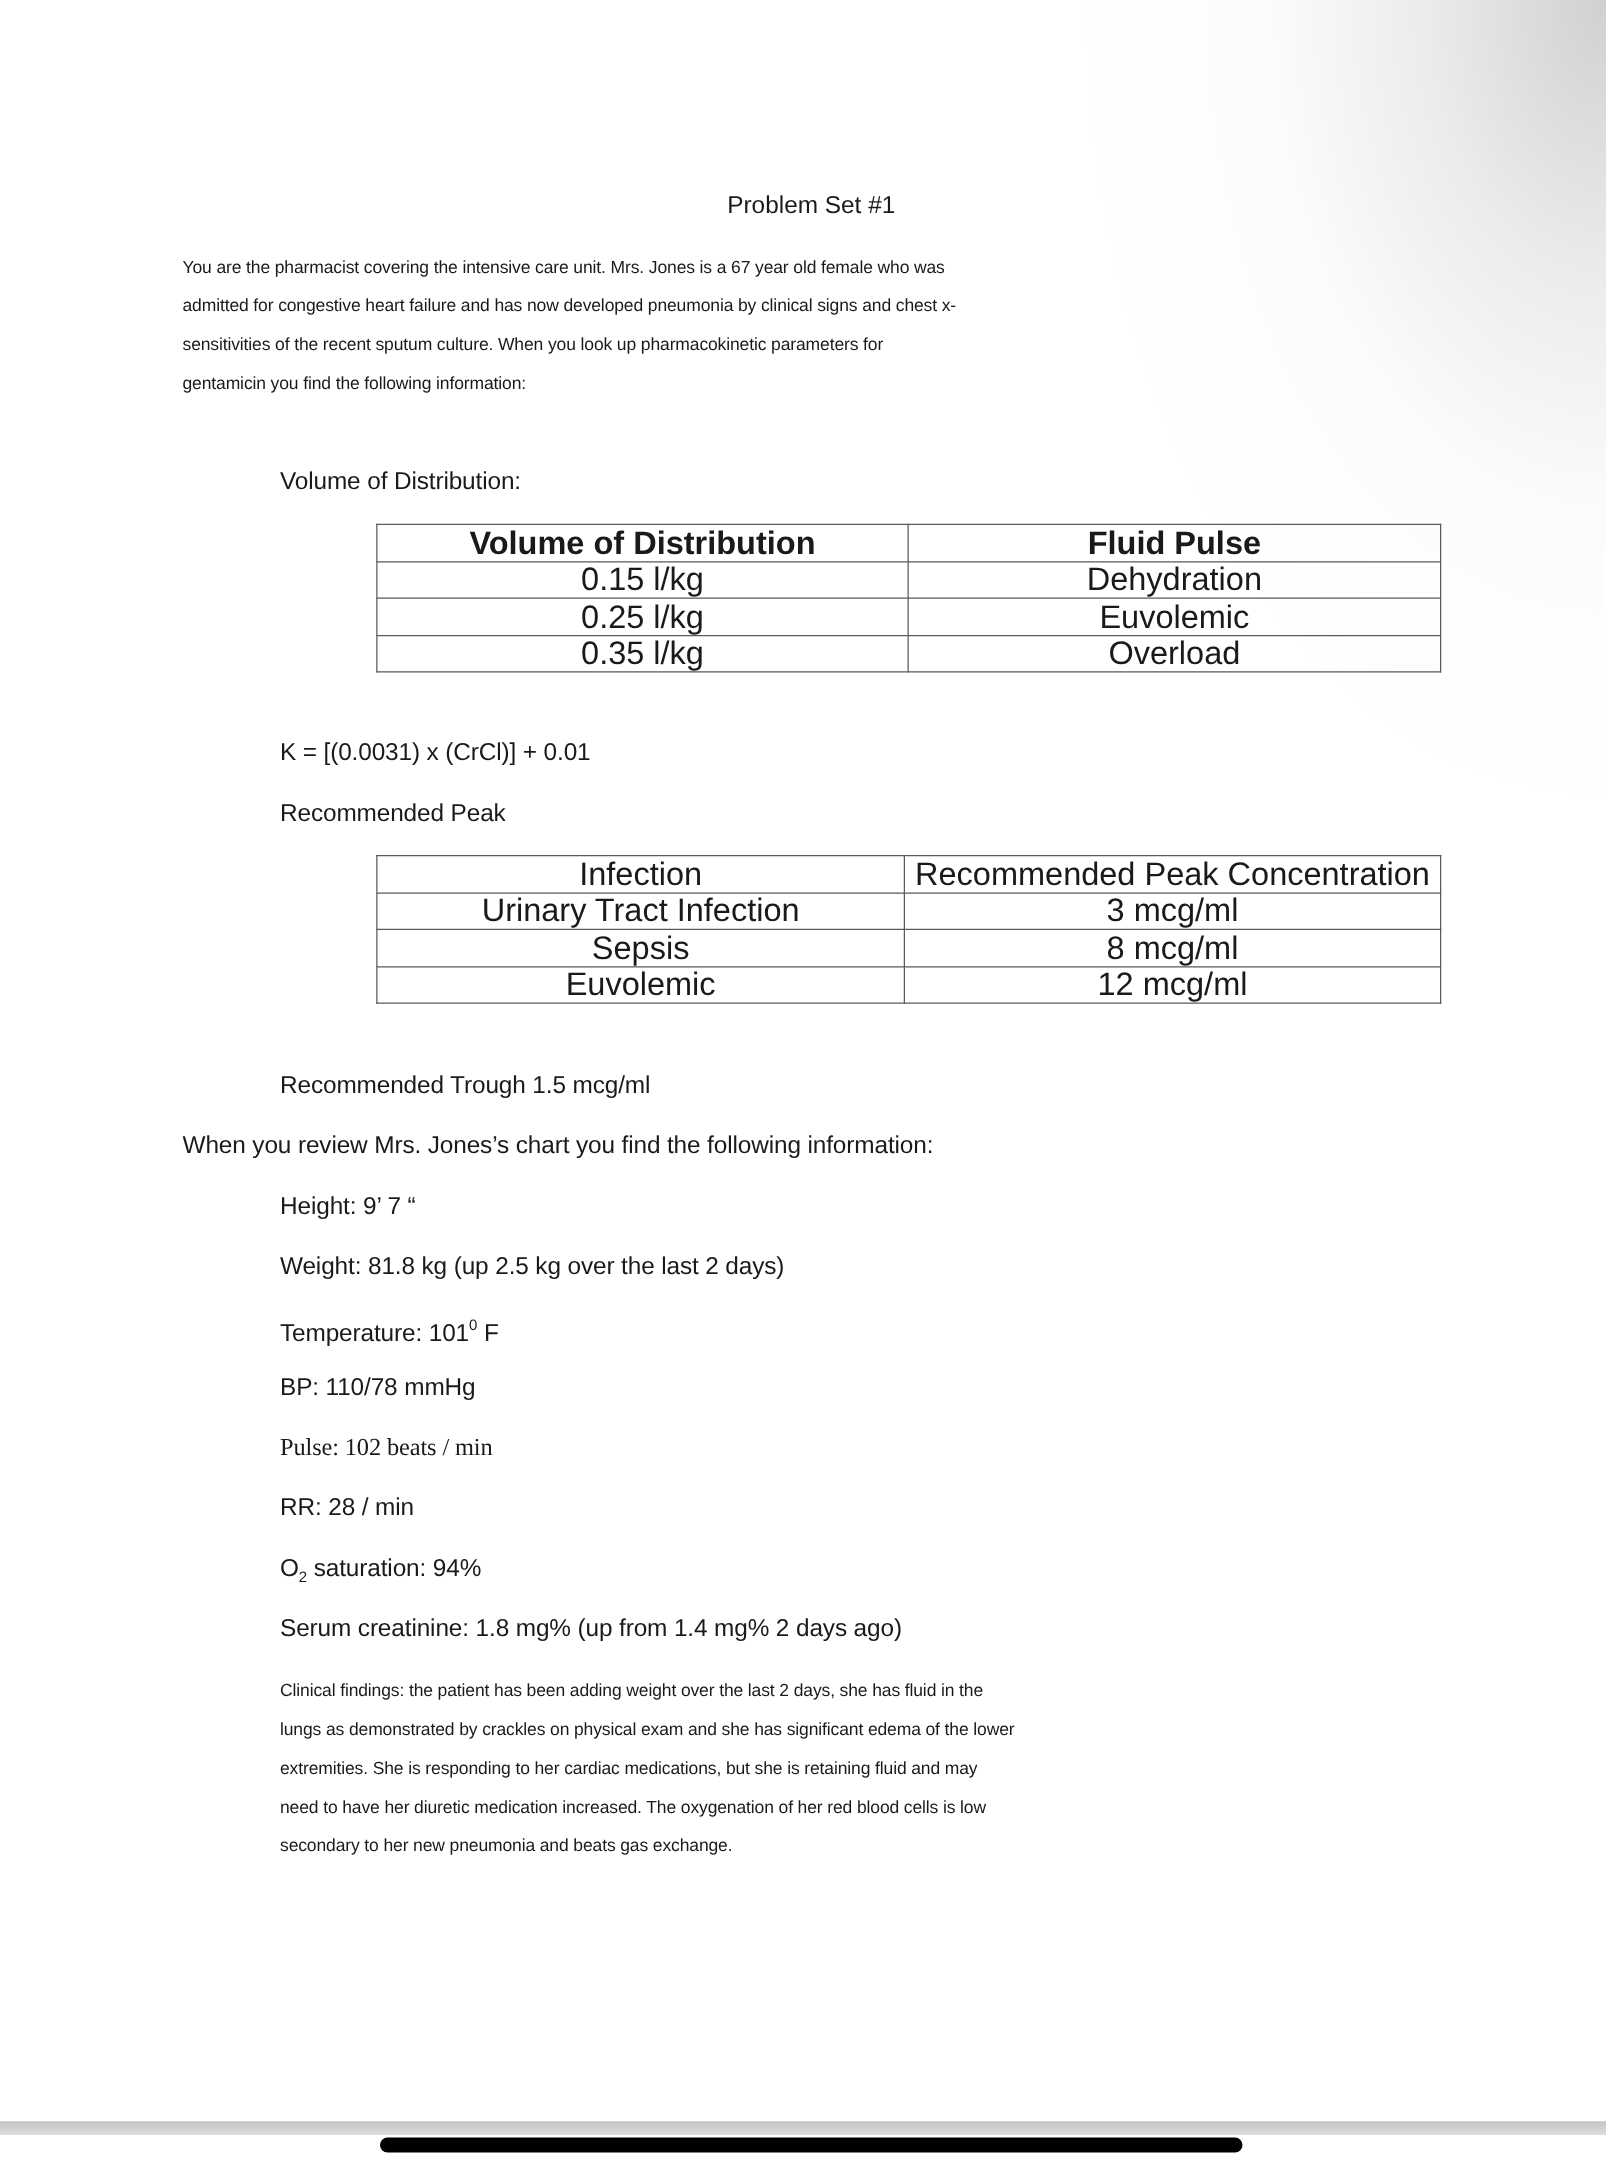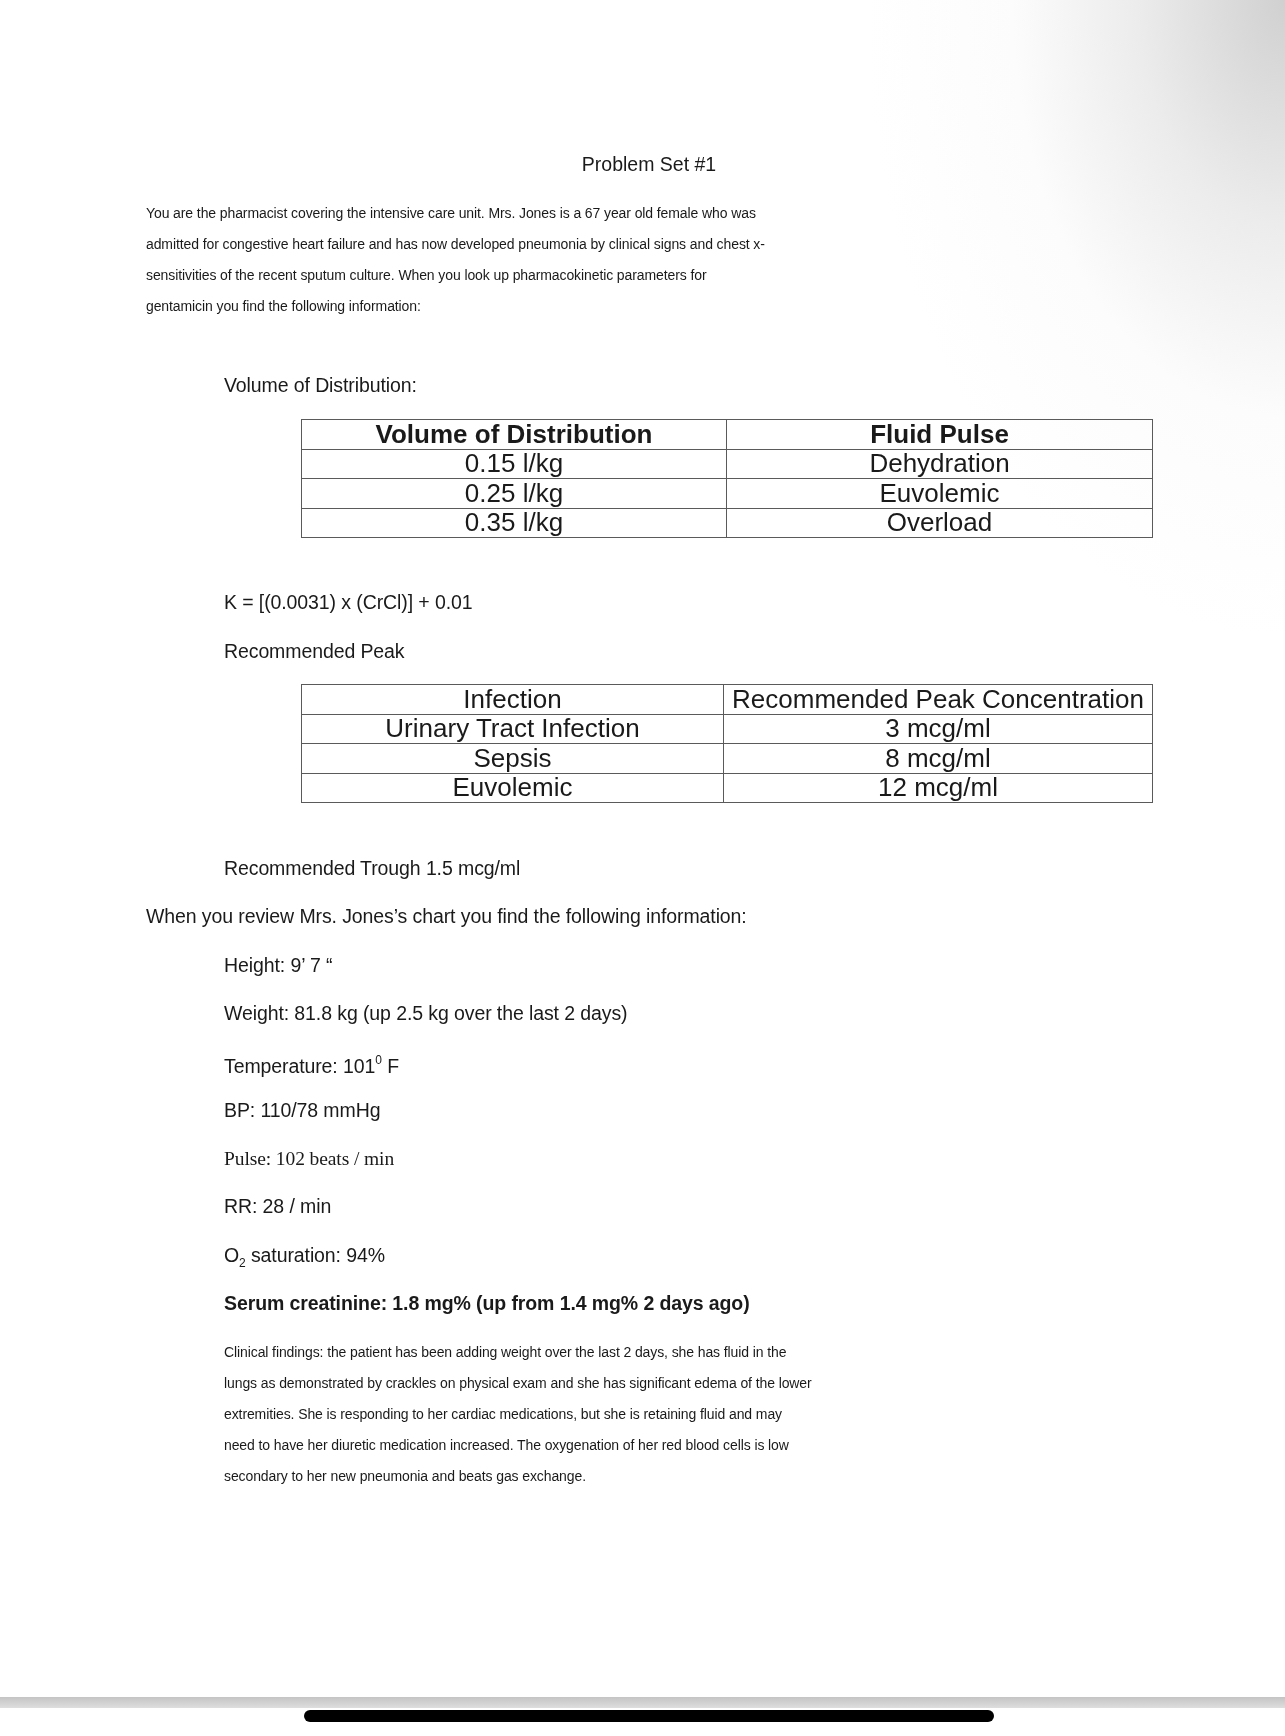--- a/index.html
+++ b/index.html
@@ -161,21 +161,21 @@
 <div class="txt" style="left:224px; top:998px;">Weight: 81.8 kg (up 2.5 kg over the last 2 days)</div>
 <div class="txt" style="left:224px; top:1046px;">
   <span>Temperature: 101</span><sup class="deg">0</sup><span> F</span>
 </div>
 <div class="txt" style="left:224px; top:1095px;">BP: 110/78 mmHg</div>
 <div class="txt" style="left:224px; top:1143px;font-family:Liberation Serif, serif;">Pulse: 102 beats / min</div>
 <div class="txt" style="left:224px; top:1191px;">RR: 28 / min</div>
 <div class="txt" style="left:224px; top:1240px;">
   <span>O</span><sub class="o2">2</sub><span> saturation: 94%</span>
 </div>
-<div class="txt" style="left:224px; top:1288px;font-weight:bold;">Serum creatinine: 1.8 mg% (up from 1.4 mg% 2 days ago)</div>
+<div class="txt" style="left:224px; top:1288px;">Serum creatinine: 1.8 mg% (up from 1.4 mg% 2 days ago)</div>
 
 <div class="para" style="left:224px; top:1337px;">
   <span class="line">Clinical findings: the patient has been adding weight over the last 2 days, she has fluid in the</span>
   <span class="line">lungs as demonstrated by crackles on physical exam and she has significant edema of the lower</span>
   <span class="line">extremities. She is responding to her cardiac medications, but she is retaining fluid and may</span>
   <span class="line">need to have her diuretic medication increased. The oxygenation of her red blood cells is low</span>
   <span class="line">secondary to her new pneumonia and beats gas exchange.</span>
 </div>
 
 <div class="bottom-band"></div>

